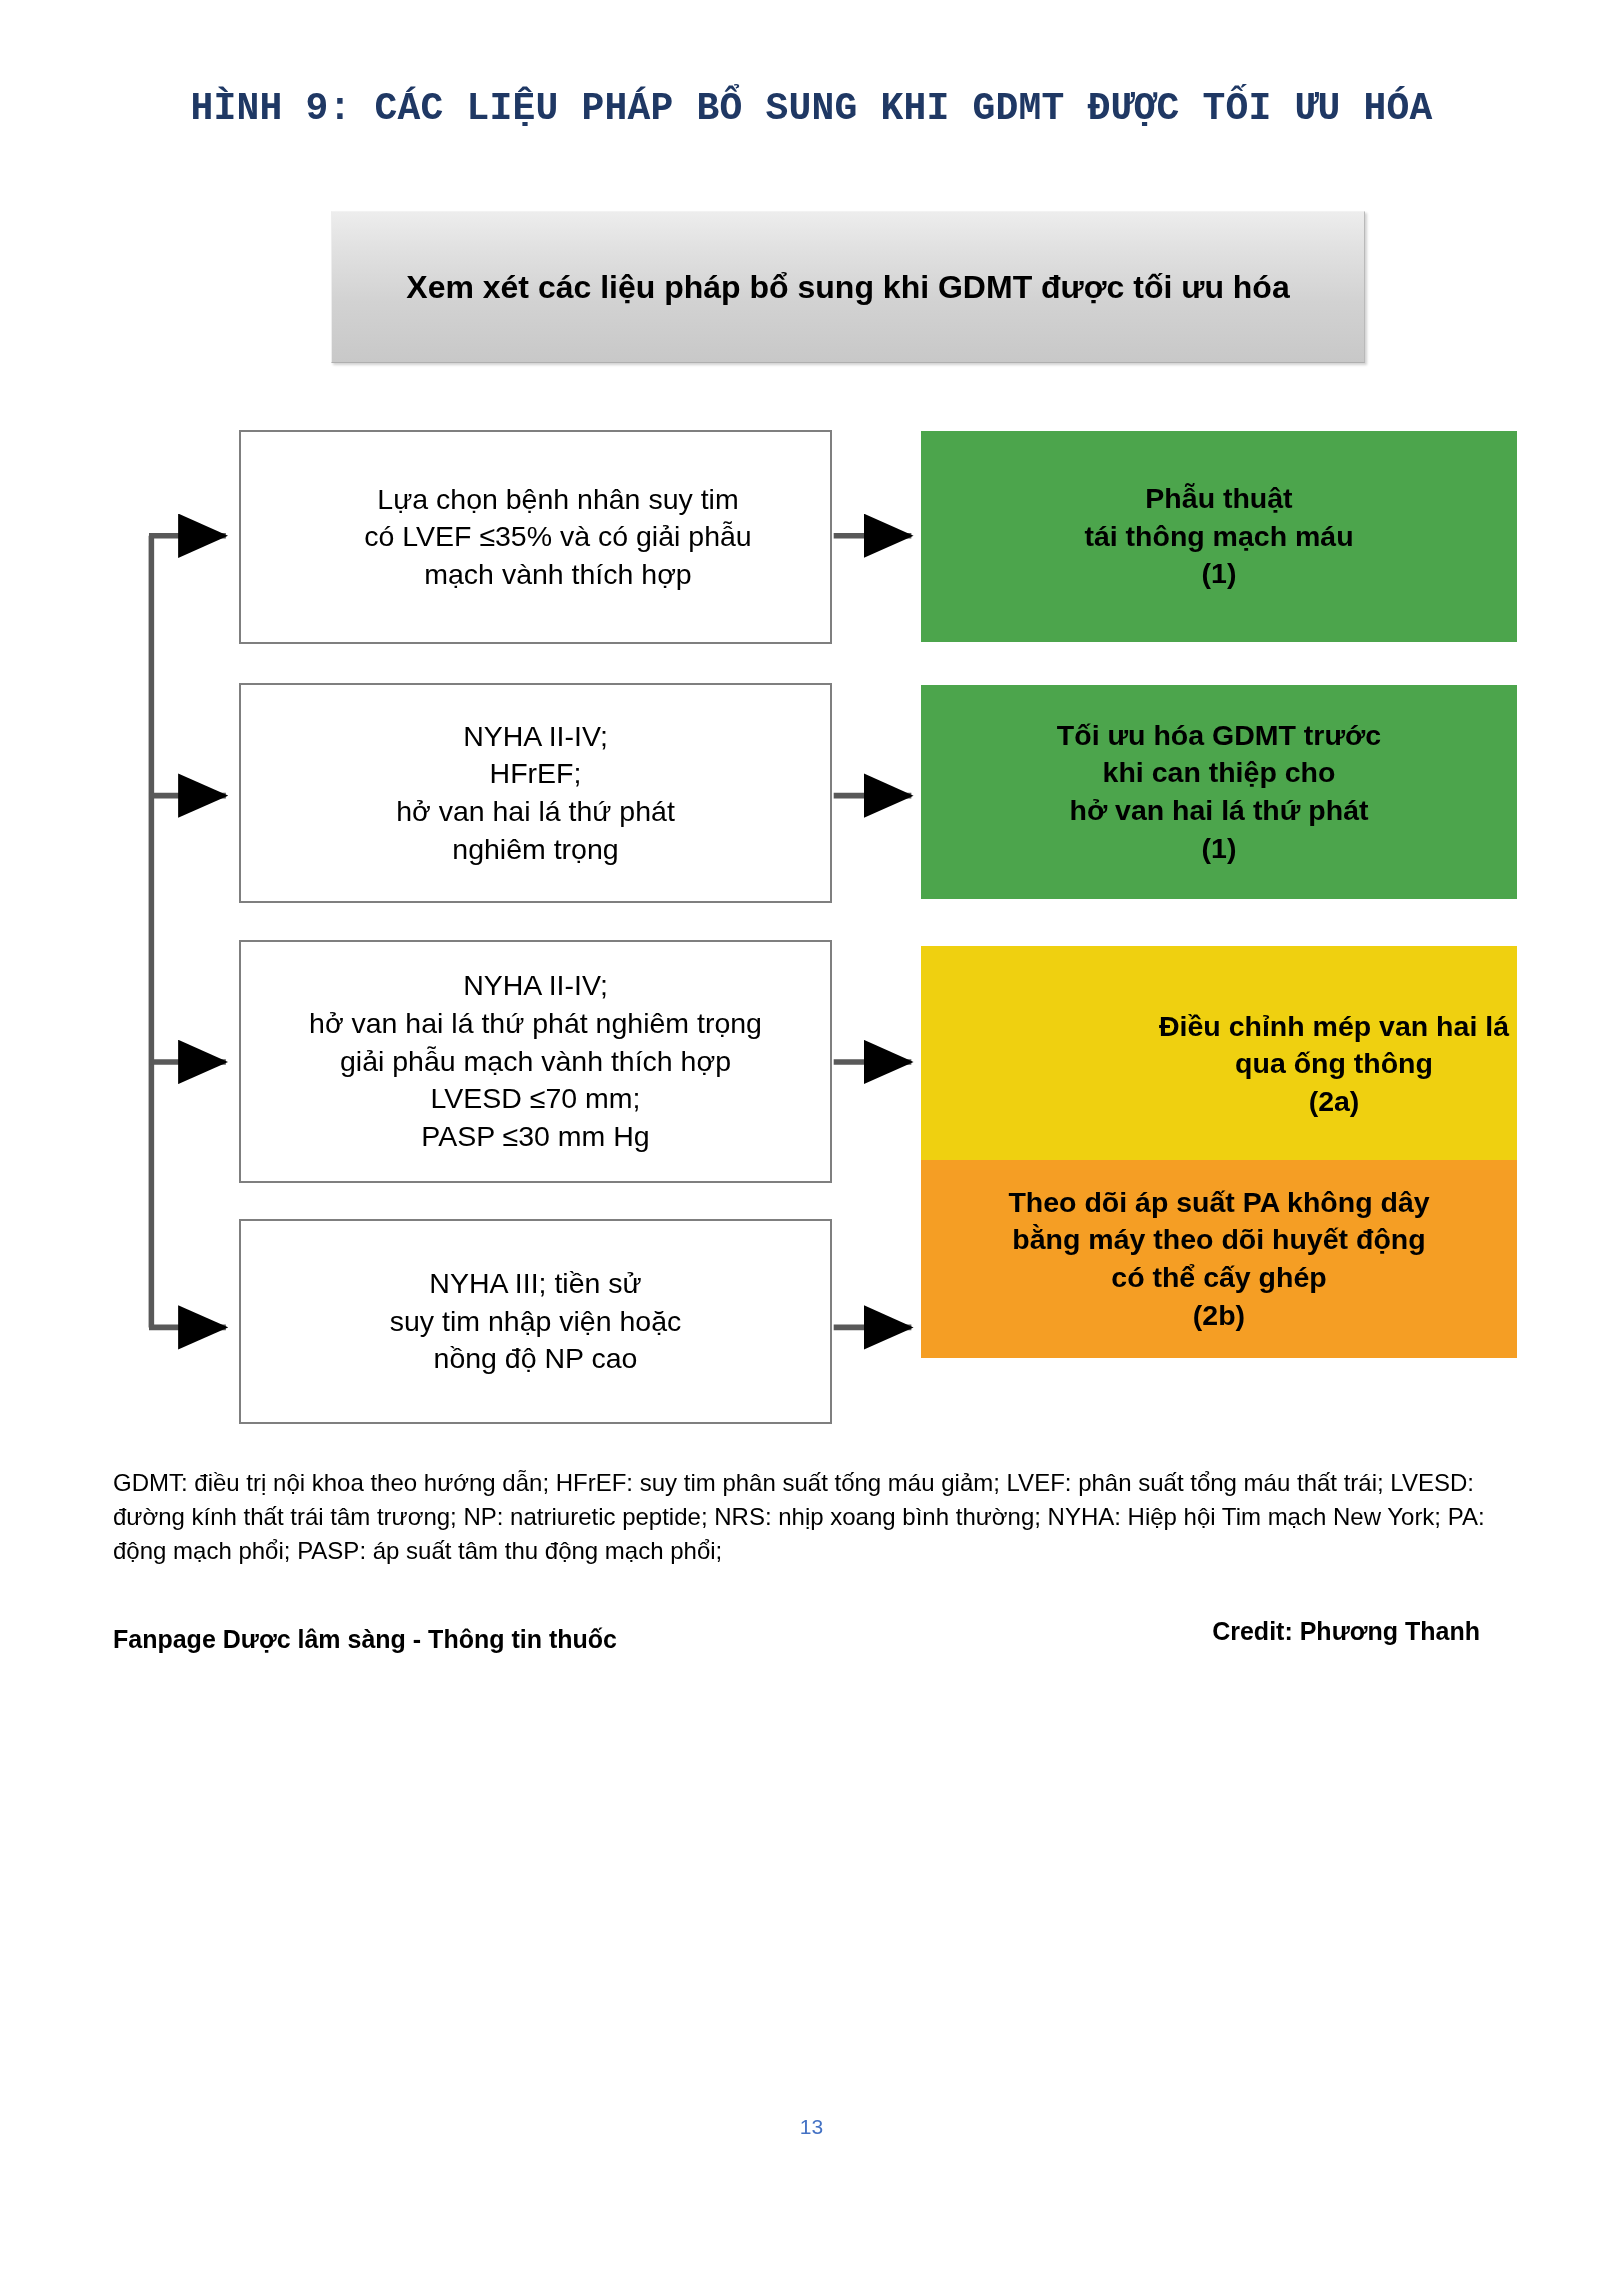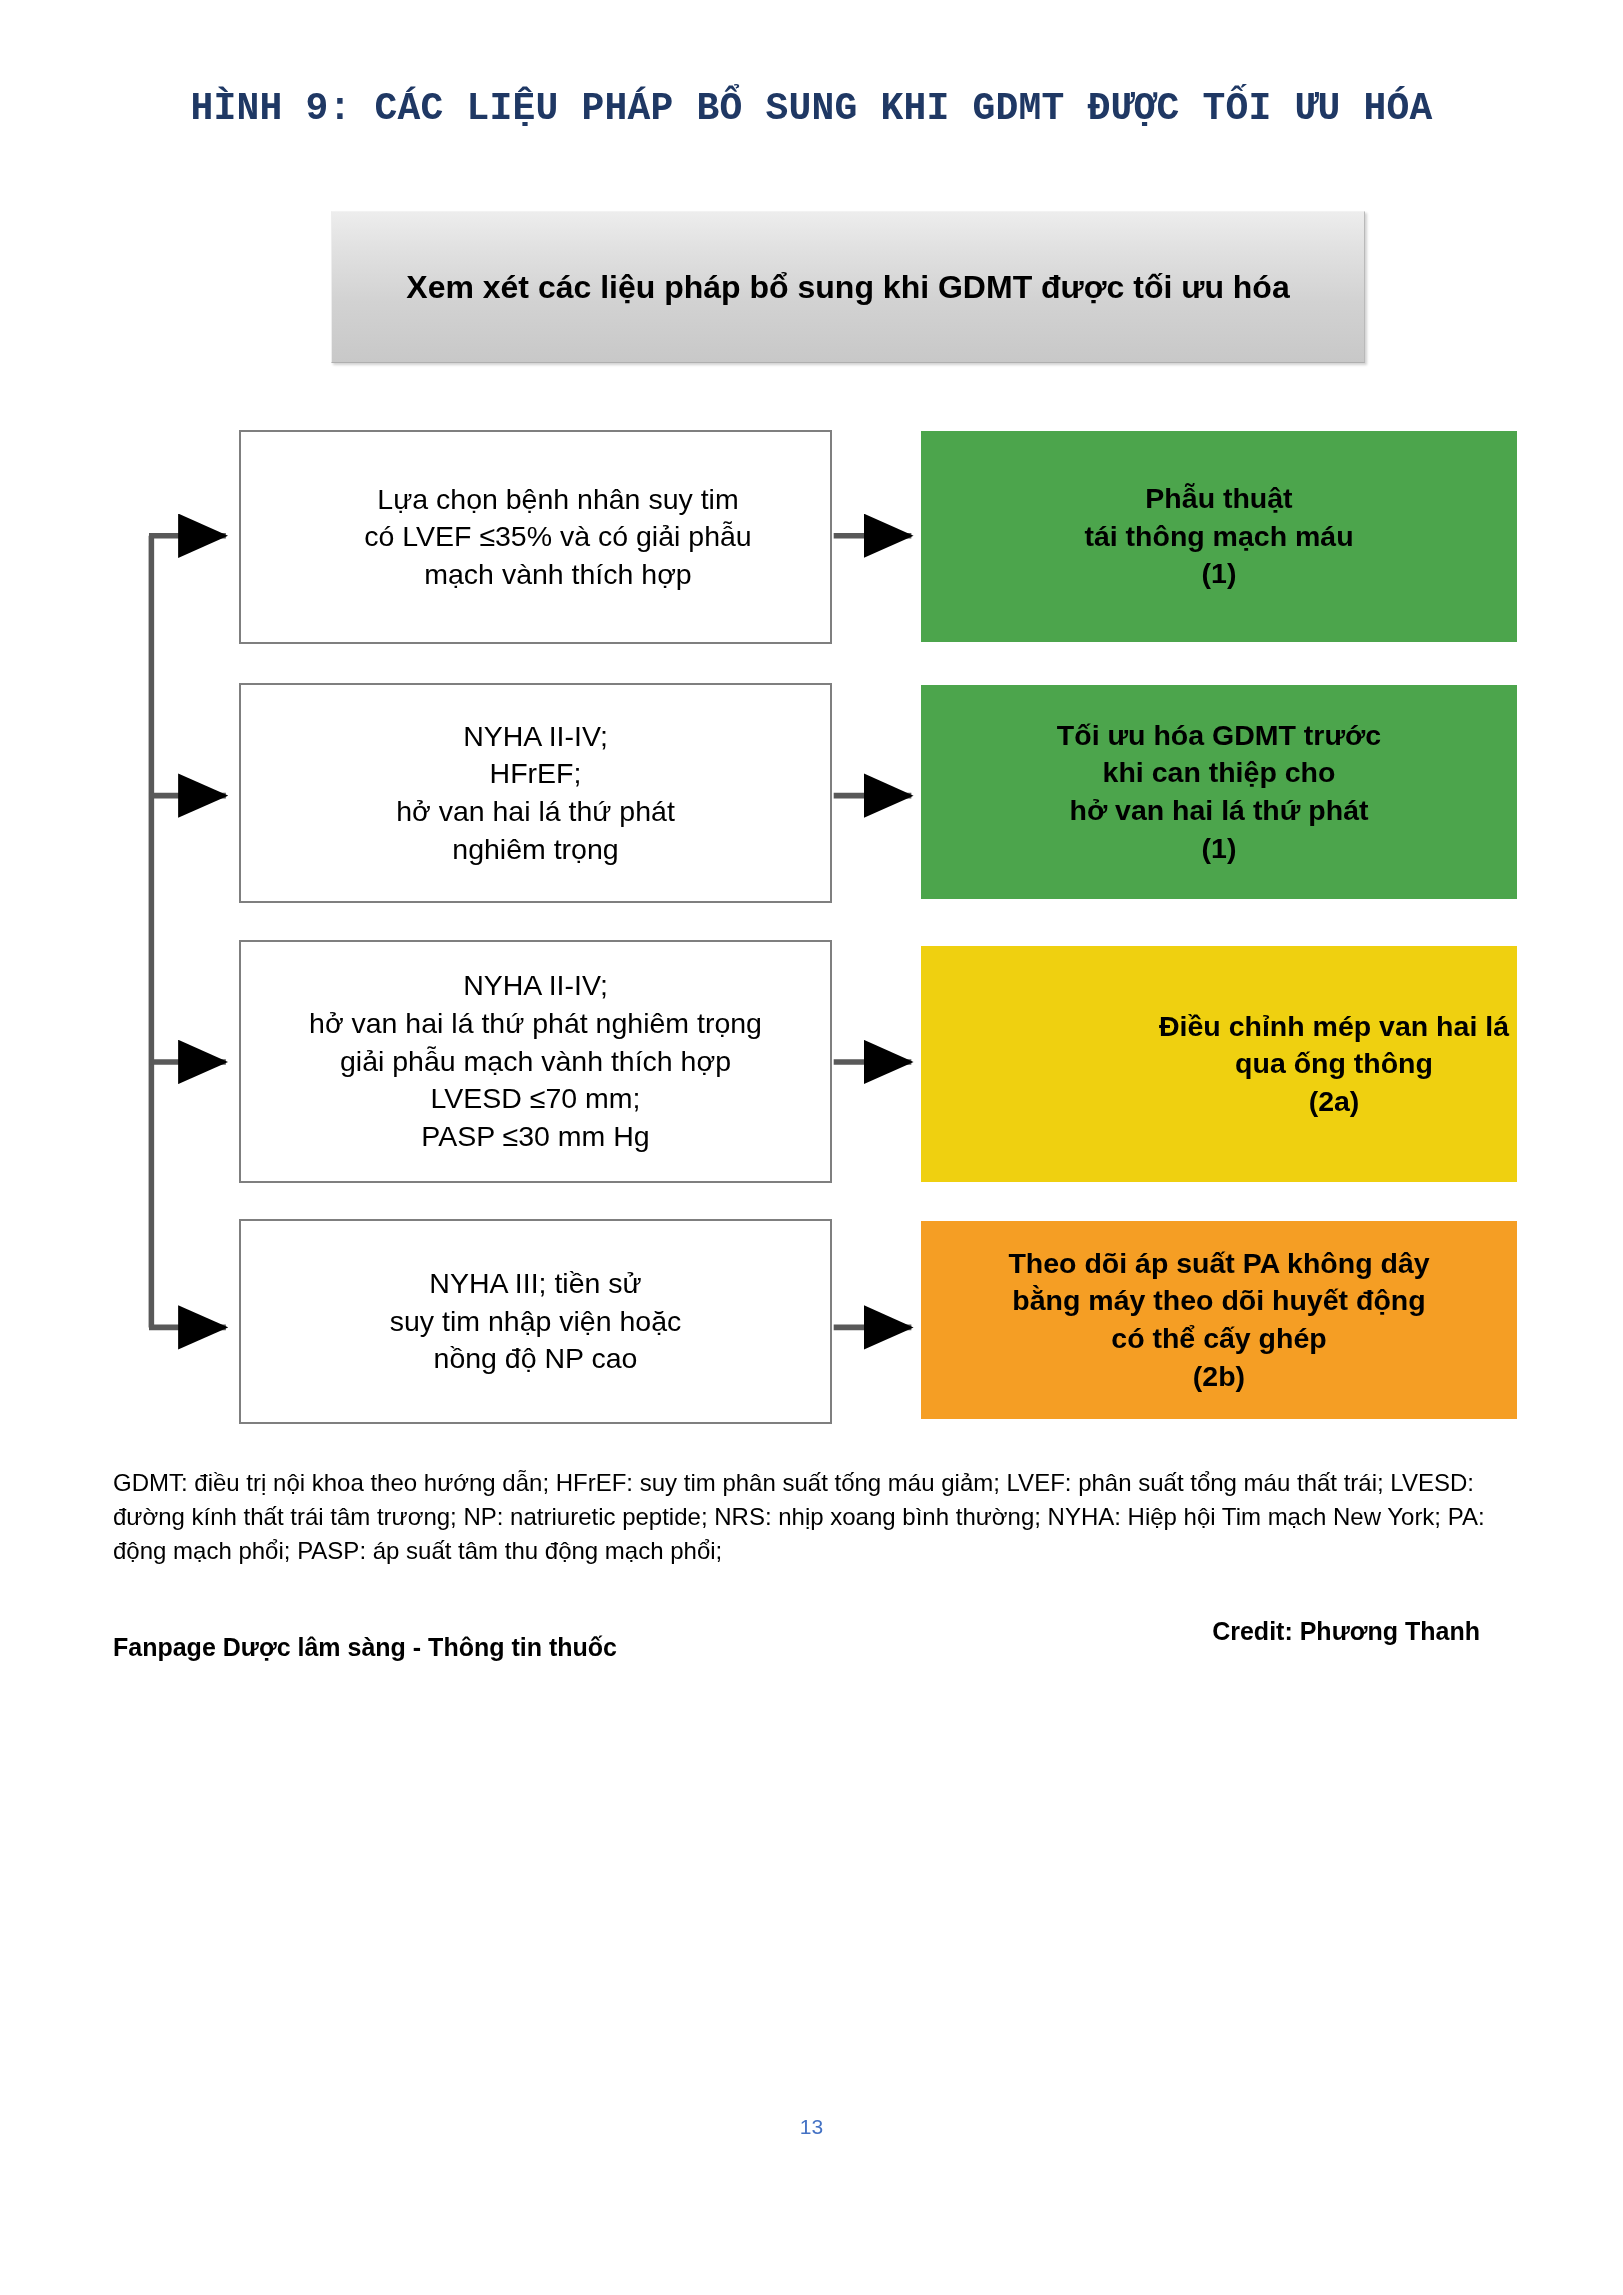--- a/index.html
+++ b/index.html
@@ -96,21 +96,21 @@
   }
 
   
   #left-box-1  { top: 430px;  height: 214px; padding-left: 45px; }
   #right-box-1 { top: 431px;  height: 211px; }
   #left-box-2  { top: 683px;  height: 220px; }
   #right-box-2 { top: 685px;  height: 214px; }
   #left-box-3  { top: 940px; height: 243px; }
   #right-box-3 { top: 946px; height: 236px; justify-content: flex-end; }
   #left-box-4  { top: 1219px; height: 205px; }
-  #right-box-4 { top: 1221px; height: 198px; }
+  #right-box-4 { top: 1160px; height: 198px; }
 
   
   #connectors {
     position: absolute;
     left: 0;
     top: 0;
     width: 1623px;
     height: 2295px;
     pointer-events: none;
   }
@@ -130,21 +130,21 @@
   #footer-row {
     position: absolute;
     left: 113px;
     top: 1617px;
     width: 1395px;
     height: 36px;
   }
   #fanpage-label {
     position: absolute;
     left: 0;
-    top: 16px;
+    top: 8px;
     font-size: 25px;
     font-weight: bold;
     color: #000000;
     white-space: nowrap;
   }
   #credit-label {
     position: absolute;
     right: 28px;
     top: 0;
     font-size: 25px;

